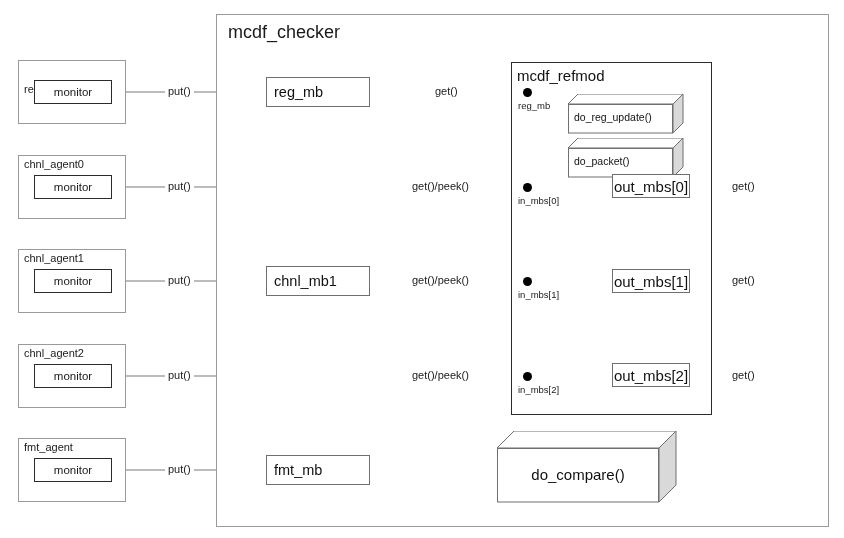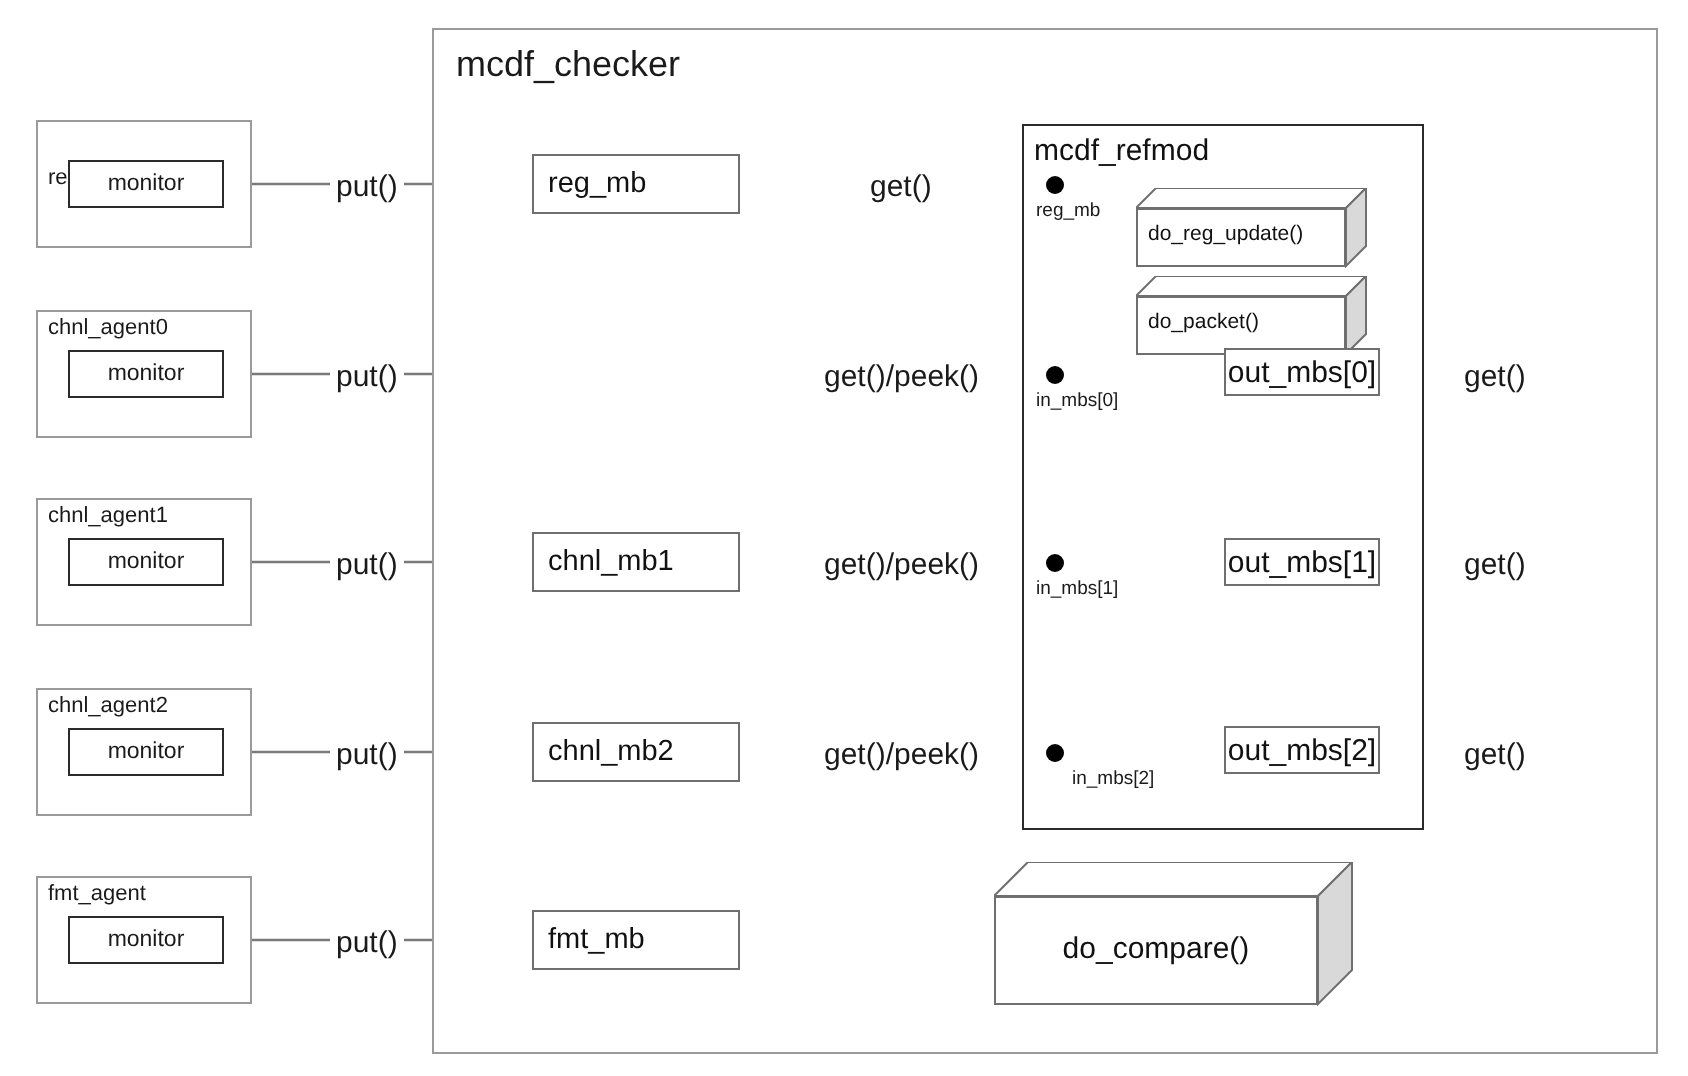--- a/index.html
+++ b/index.html
@@ -101,21 +101,21 @@
   }
   .port-label {
     position: absolute;
     font-size: 9.5px;
     color: #1a1a1a;
     white-space: nowrap;
   }
   
   .edge-label {
     position: absolute;
-    font-size: 15px;
+    font-size: 11px;
     color: #1a1a1a;
     background: #ffffff;
     padding: 0 3px;
     white-space: nowrap;
   }
   
   .cube {
     position: absolute;
   }
   .cube svg {
@@ -194,37 +194,36 @@
   <div class="box agent-box" style="left:18px; top:344px; width:108px; height:64px;"></div>
   <div class="agent-label" style="left:24px; top:347px;">chnl_agent2</div>
   <div class="monitor-box" style="left:34px; top:364px; width:78px; height:24px;">monitor</div>
 
   <div class="box agent-box" style="left:18px; top:438px; width:108px; height:64px;"></div>
   <div class="agent-label" style="left:24px; top:441px;">fmt_agent</div>
   <div class="monitor-box" style="left:34px; top:458px; width:78px; height:24px;">monitor</div>
 
   <div class="box mb-box" style="left:266px; top:77px; width:104px; height:30px;">reg_mb</div>
   <div class="box mb-box" style="left:266px; top:266px; width:104px; height:30px;">chnl_mb1</div>
-  <div class="box mb-box" style="left:266px; top:361px; width:104px; height:30px;">chnl_mb2</div>
   <div class="box mb-box" style="left:266px; top:455px; width:104px; height:30px;">fmt_mb</div>
 
   <div class="box refmod-box" style="left:511px; top:62px; width:201px; height:353px;"></div>
   <div class="refmod-title" style="left:517px; top:67px;">mcdf_refmod</div>
 
   <div class="port-dot" style="left:523px; top:88px;"></div>
   <div class="port-label" style="left:518px; top:100px;">reg_mb</div>
 
   <div class="port-dot" style="left:523px; top:183px;"></div>
   <div class="port-label" style="left:518px; top:195px;">in_mbs[0]</div>
 
   <div class="port-dot" style="left:523px; top:277px;"></div>
   <div class="port-label" style="left:518px; top:289px;">in_mbs[1]</div>
 
   <div class="port-dot" style="left:523px; top:372px;"></div>
-  <div class="port-label" style="left:536px; top:384px;">in_mbs[2]</div>
+  <div class="port-label" style="left:518px; top:384px;">in_mbs[2]</div>
 
   <div class="cube" style="left:568px; top:94px; width:116px; height:40px;">
     <svg width="116" height="40" viewBox="0 0 116 40">
       <polygon points="0,10 10,0 115,0 105,10" fill="#ffffff" stroke="#6f6f6f" stroke-width="1"></polygon>
       <polygon points="105,10 115,0 115,29 105,39" fill="#d9d9d9" stroke="#6f6f6f" stroke-width="1"></polygon>
       <rect x="0.5" y="10.5" width="104" height="28.5" fill="#ffffff" stroke="#6f6f6f" stroke-width="1"></rect>
     </svg>
   </div>
   <div class="cube-label" style="left:574px; top:111px; font-size:10.5px;">do_reg_update()</div>
 

